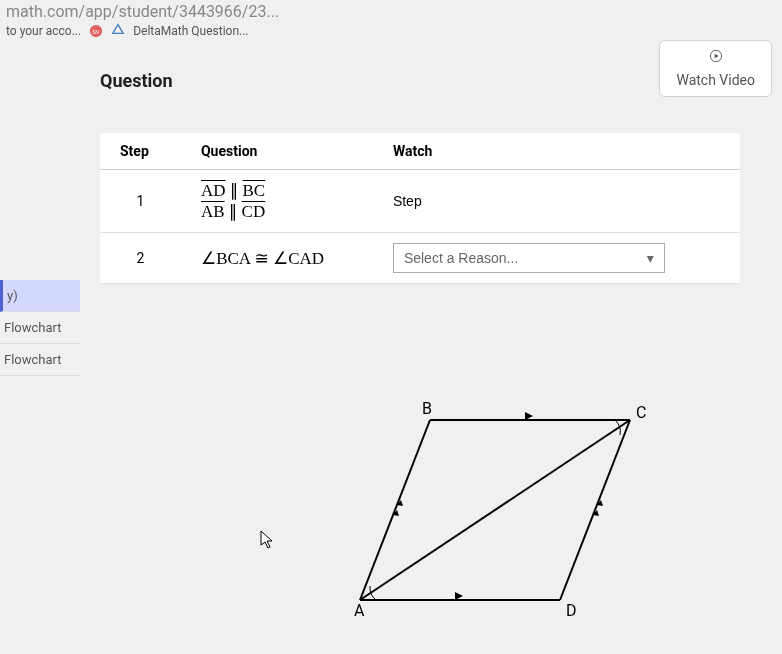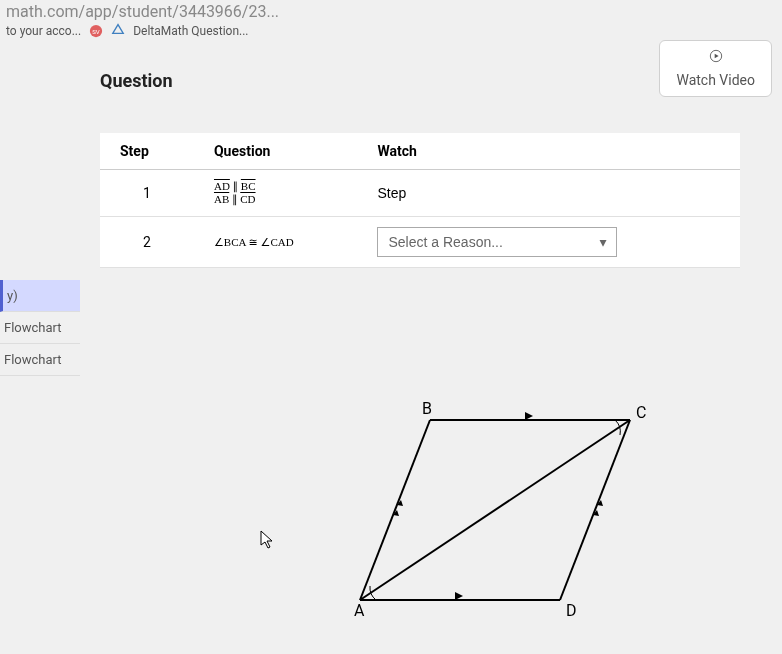--- a/index.html
+++ b/index.html
@@ -78,32 +78,32 @@
   padding: 10px 20px;
   border-bottom: 1px solid #ccc;
   background: #fff;
   font-size: 14px;
 }
 .proof-table td {
   padding: 10px 20px;
   border-bottom: 1px solid #e0e0e0;
   background: #fff;
   font-family: "Times New Roman", serif;
-  font-size: 11px;
+  font-size: 17px;
   vertical-align: middle;
 }
 .proof-table td.step { text-align: center; font-family: inherit; font-size: 14px; }
 .proof-table td.reason-cell { font-family: -apple-system, sans-serif; font-size: 14px; }
 .reason-select {
   border: 1px solid #aaa;
   padding: 6px 10px;
   font-size: 14px;
   color: #666;
   background: #fff;
-  width: 240px;
+  width: 272px;
   display: flex;
   justify-content: space-between;
   align-items: center;
   cursor: pointer;
 }
 .sidebar {
   position: absolute;
   left: 0;
   top: 280px;
   width: 80px;

